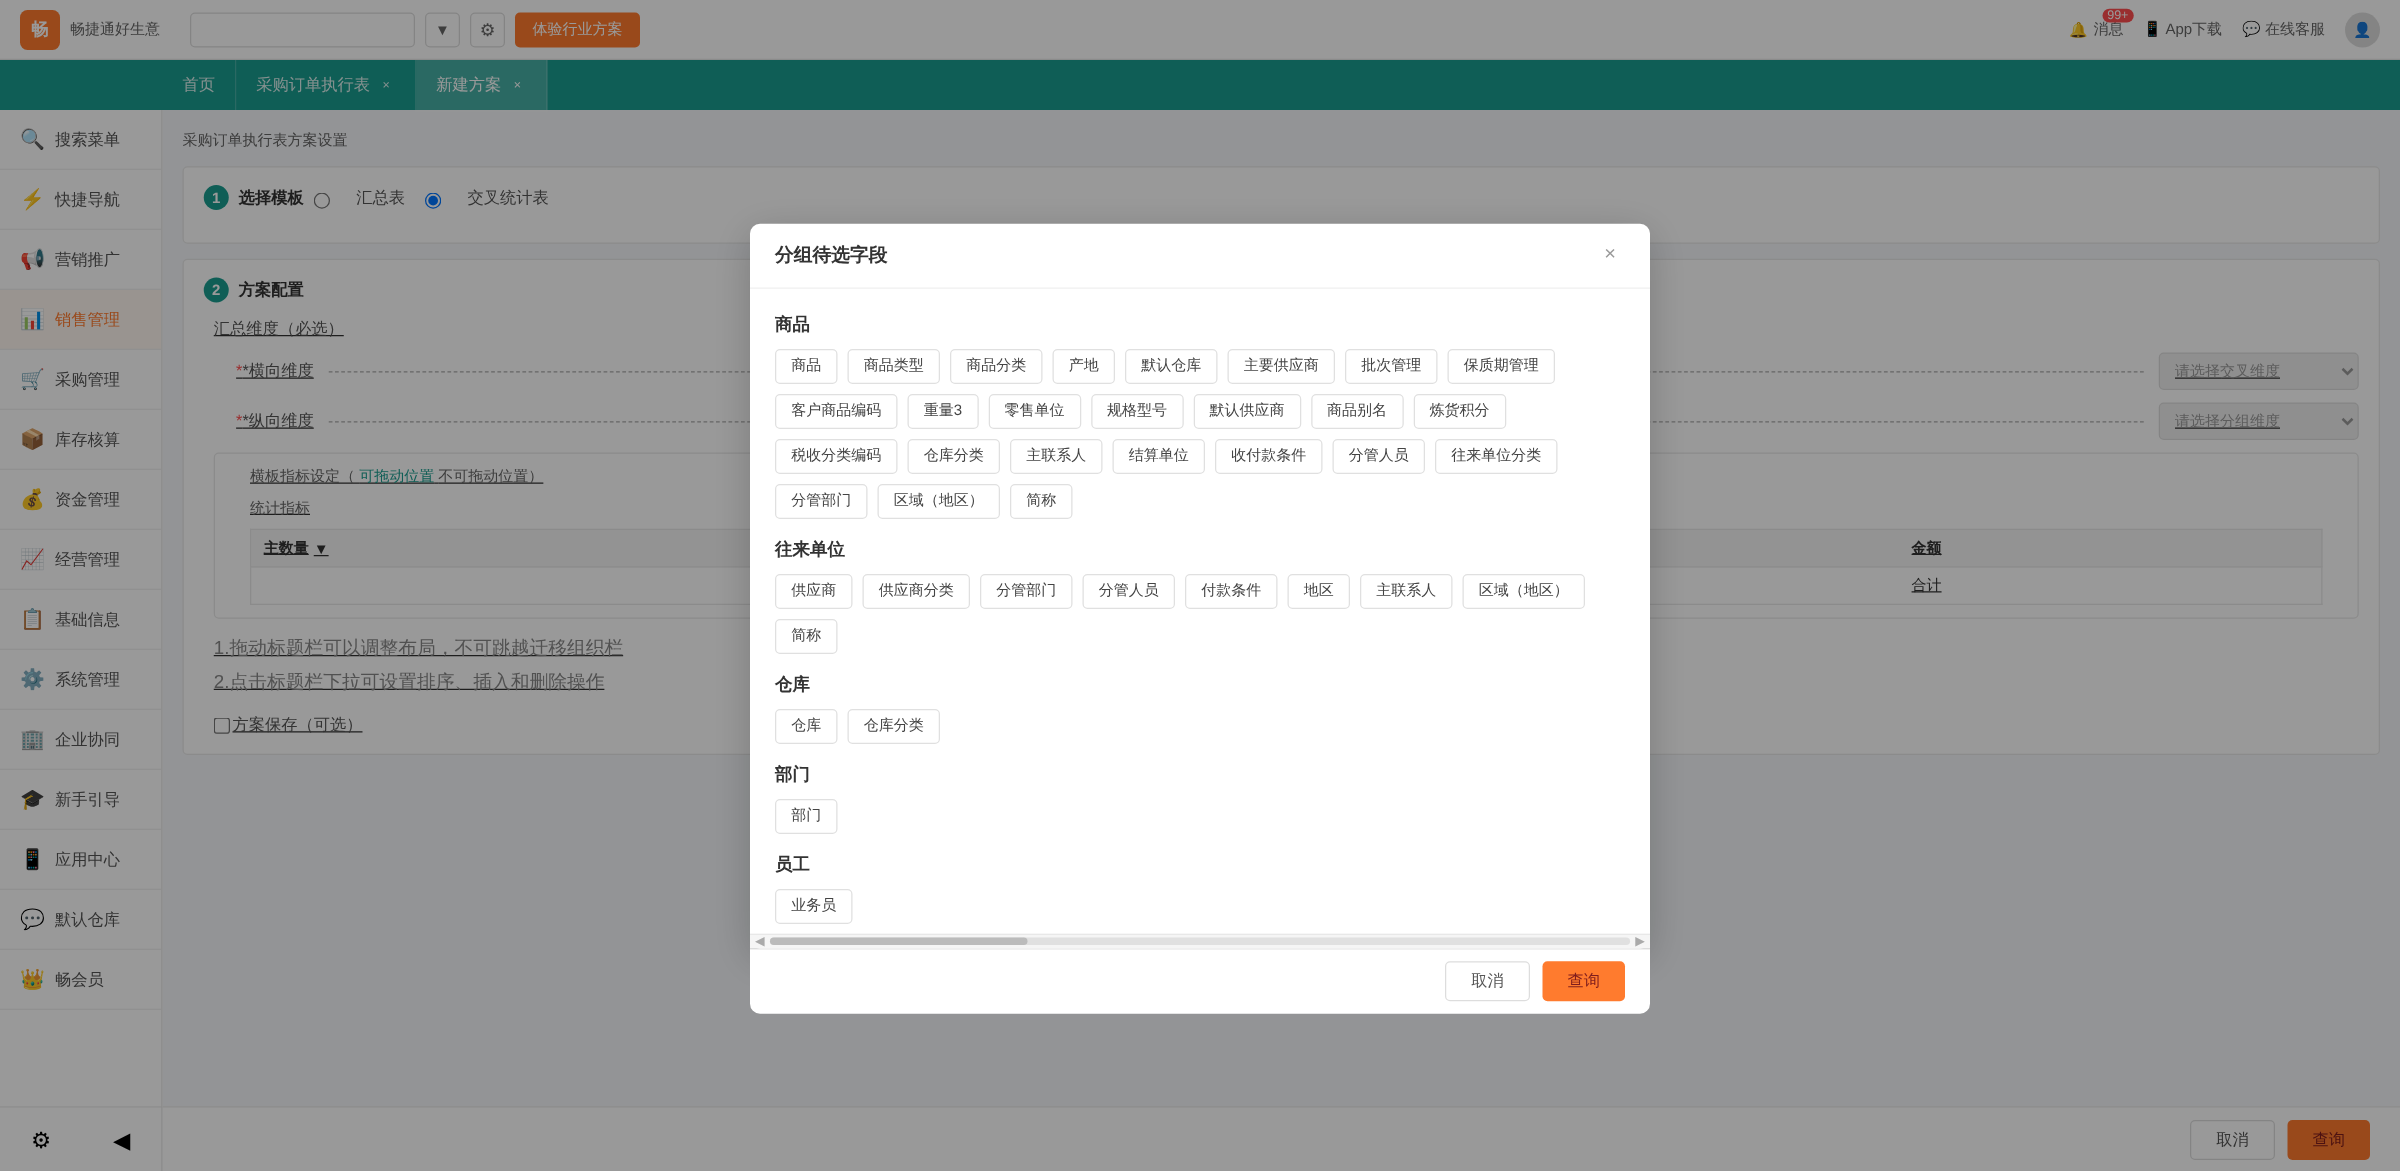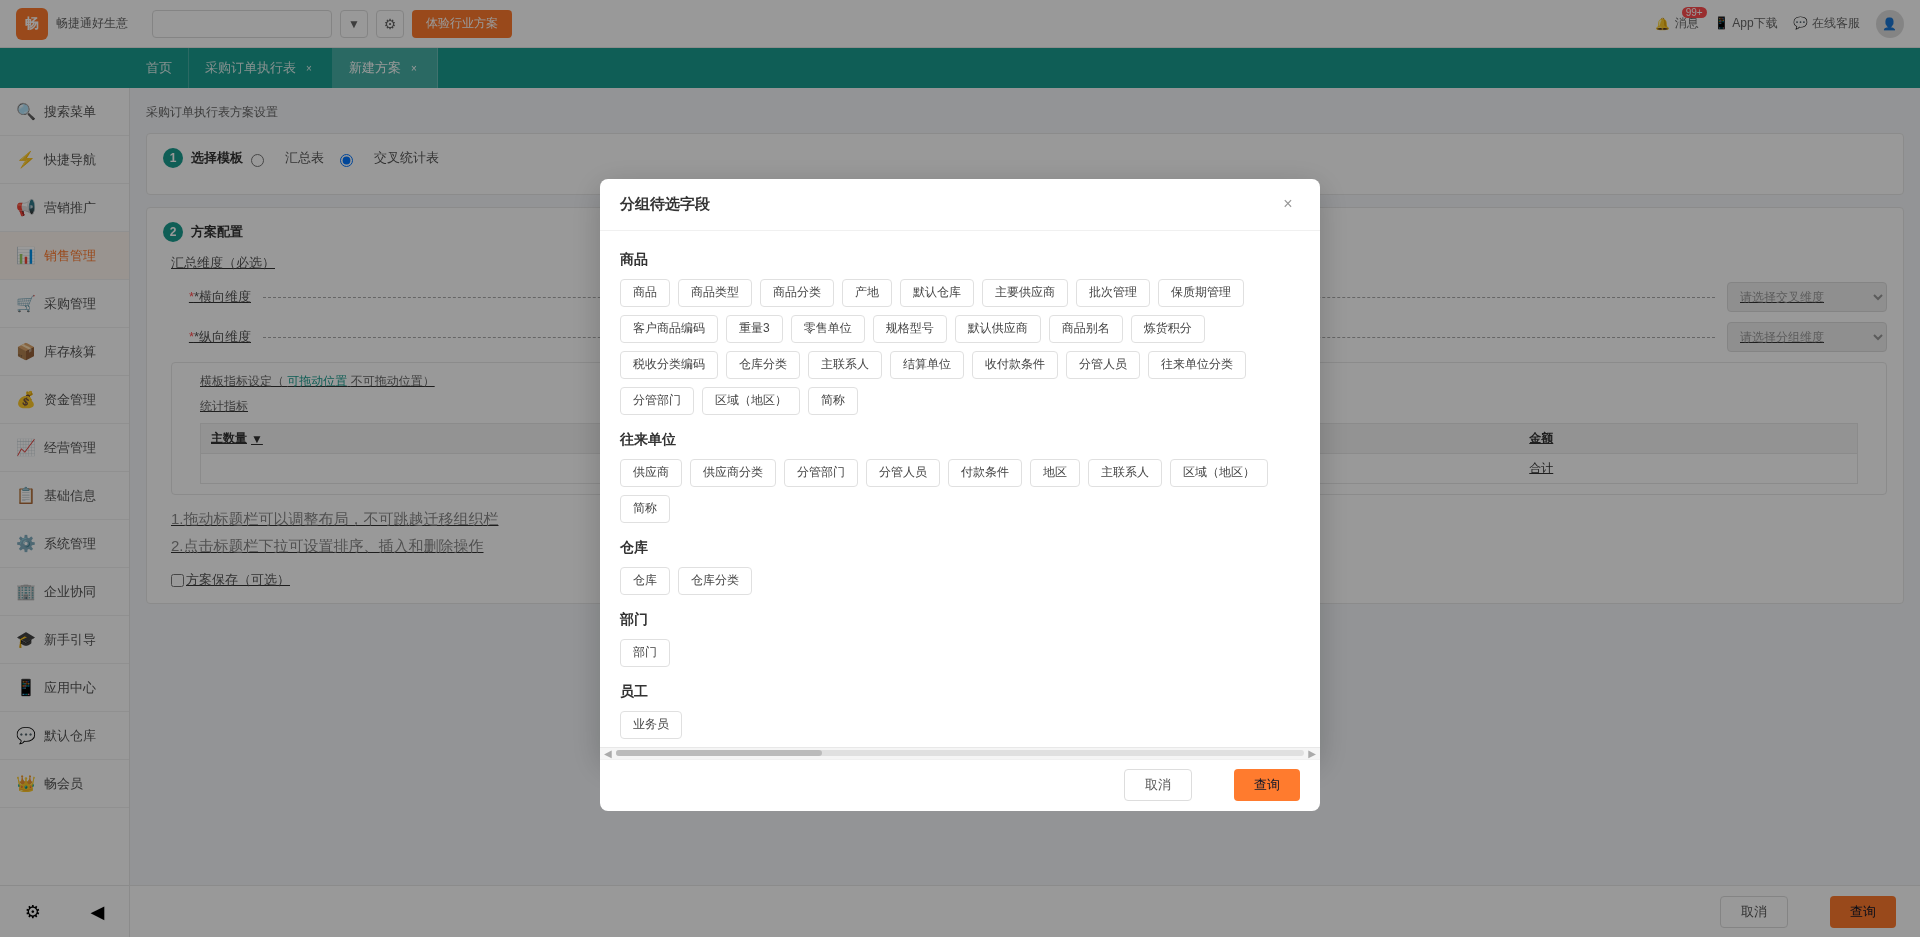--- a/index.html
+++ b/index.html
@@ -267,25 +267,24 @@
       border-radius: 4px;
       cursor: pointer;
       font-size: 13px;
       color: #555;
     }
     .btn-confirm {
       height: 32px;
       padding: 0 20px;
       border: none;
       background: #ff7b2e;
-      color: #0f172a;
+      color: #7f1d1d;
       border-radius: 4px;
       cursor: pointer;
       font-size: 13px;
-      margin-left: 32px;
     }
 
     
     .modal-scrollbar {
       height: 12px;
       background: #f5f5f5;
       border-top: 1px solid #e8e8e8;
       display: flex;
       align-items: center;
       padding: 0 4px;

